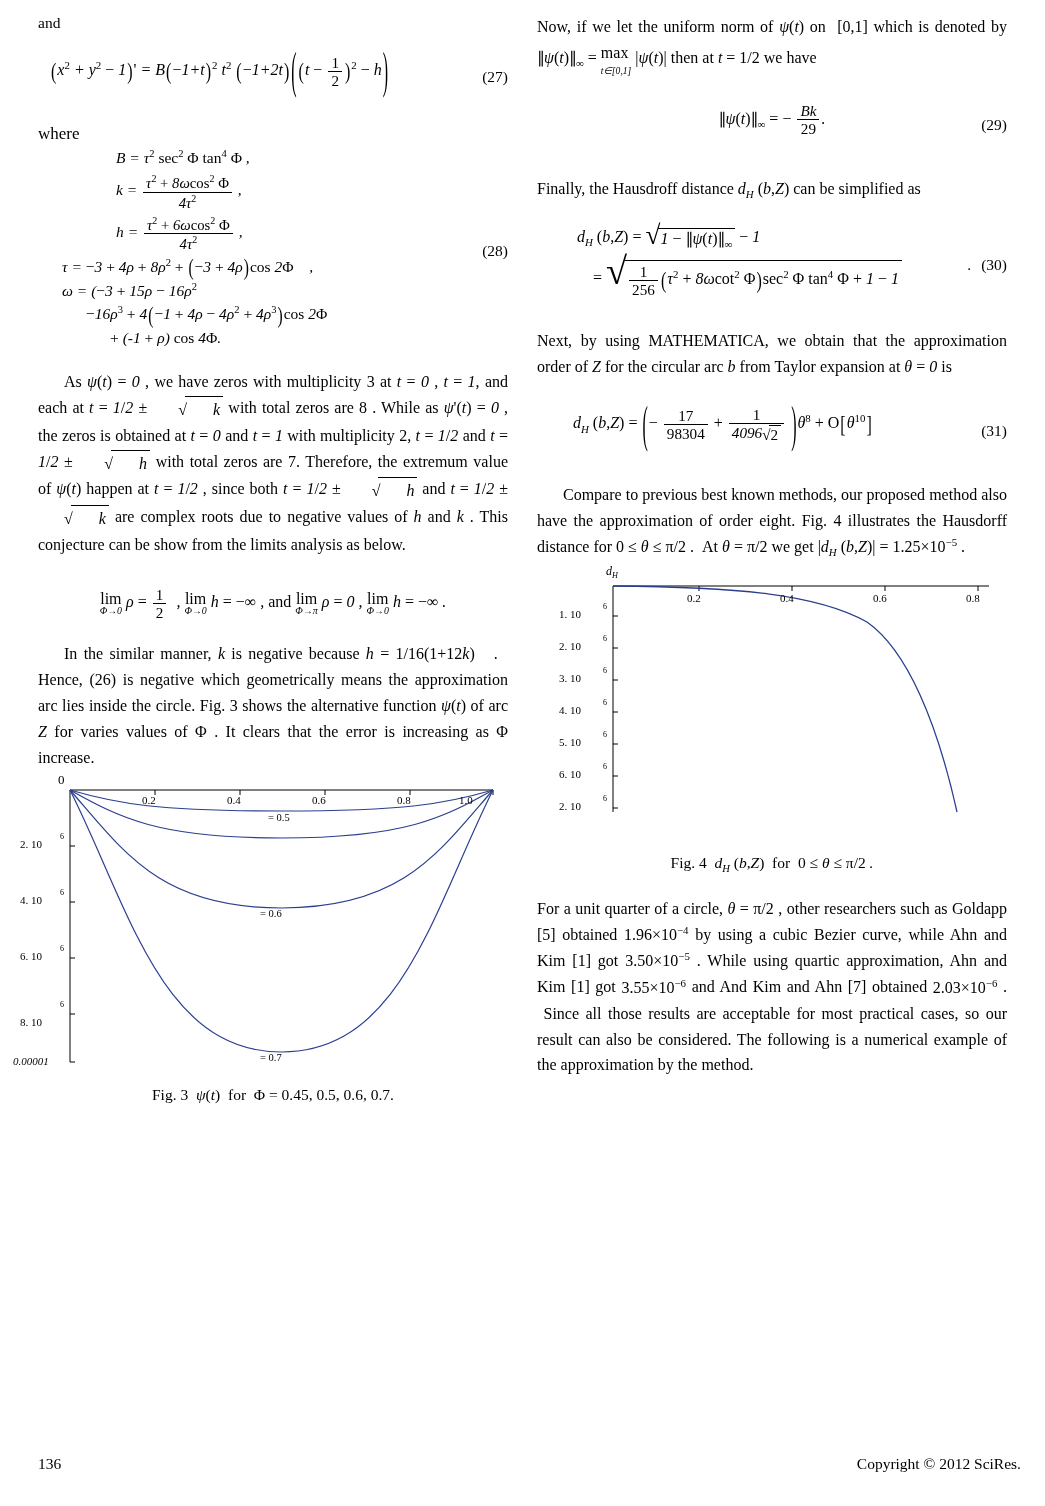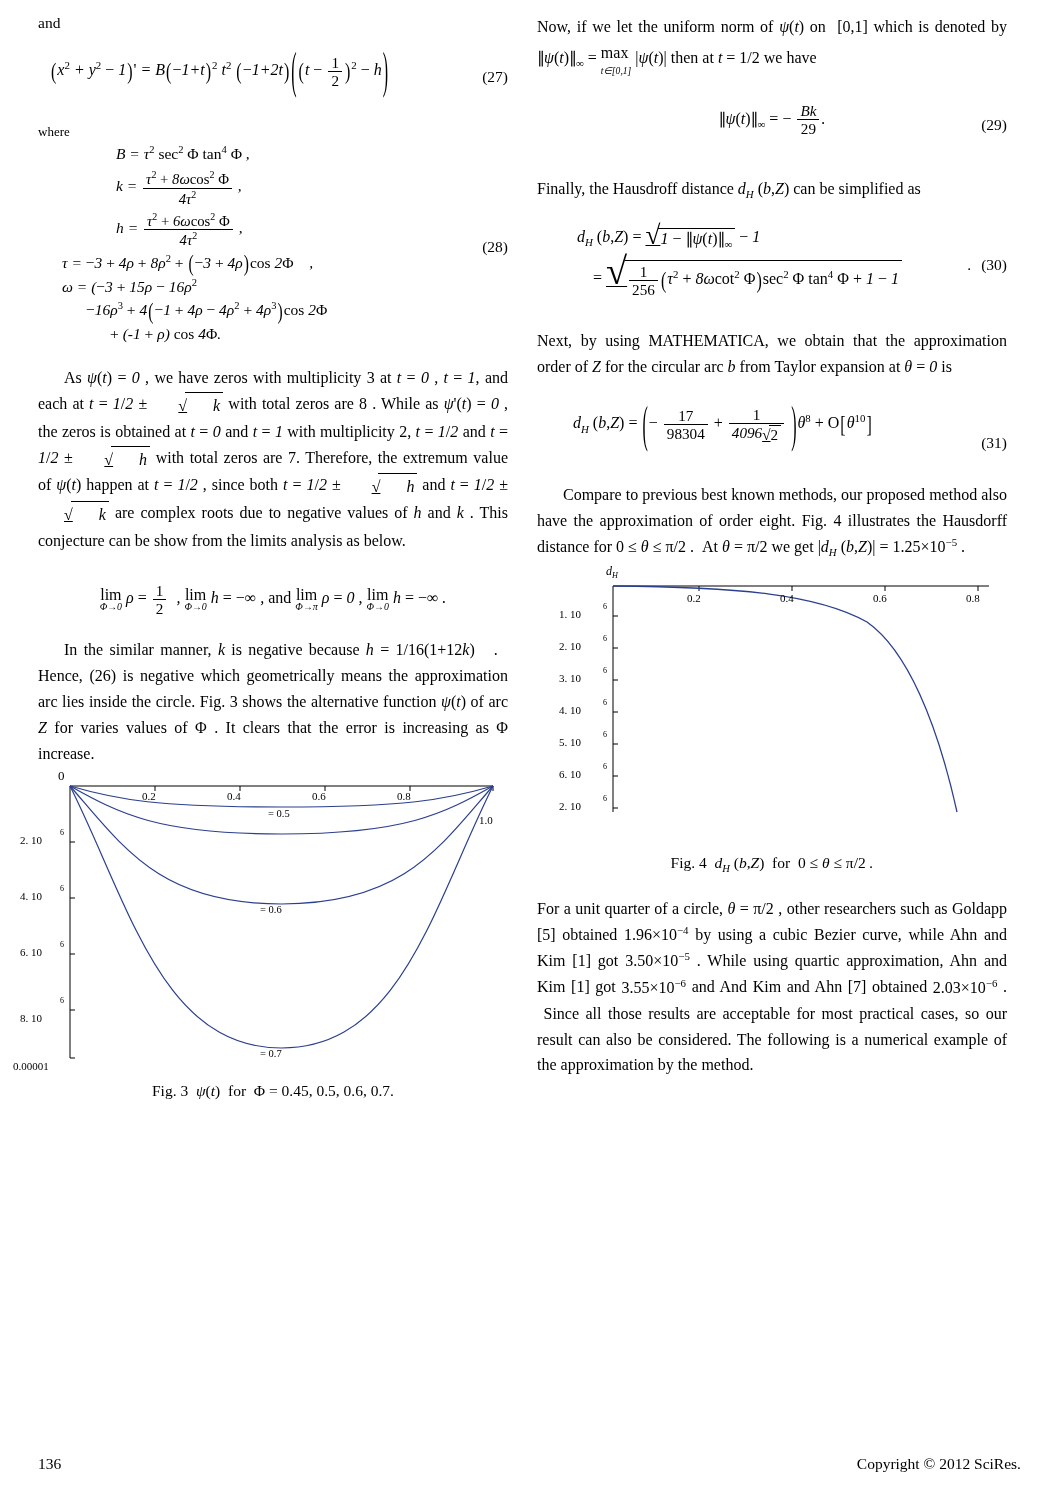--- a/index.html
+++ b/index.html
@@ -68,21 +68,20 @@
     font-style: normal;
     margin: 0 1px;
     vertical-align: middle;
   }
 
   
   .rad {
     display: inline-block;
     position: relative;
     vertical-align: middle;
-    text-decoration: underline;
   }
   .rad > .sign { font-style: normal; }
   .rad > .body {
     display: inline-block;
     border-top: 1px solid #000;
     padding: 0 3px 0 2px;
     margin-left: -2px;
   }
   .norm {
     font-style: normal;
@@ -157,21 +156,21 @@
     <div class="body" style="font-size:15.5px;">and</div>
 
     <div class="eqblock" style="margin-top:22px; height:56px;">
       <div class="mathline" style="font-size:16px; padding-left:12px;">
         <span class="bp15">(</span>x<span class="sup">2</span> + y<span class="sup">2</span> <span class="up">−</span> 1<span class="bp15">)</span><span class="up">'</span> = B<span class="bp15">(</span><span class="up">−</span>1+t<span class="bp15">)</span><span class="sup">2</span> t<span class="sup">2</span> <span class="bp15">(</span><span class="up">−</span>1+2t<span class="bp15">)</span><span class="bp2">(</span><span class="bp15">(</span>t <span class="up">−</span>
         <span class="frac"><span class="num up">1</span><span class="den up">2</span></span><span class="bp15">)</span><span class="sup">2</span> <span class="up">−</span> h<span class="bp2">)</span>
       </div>
       <span class="eqnum" style="top:14px;">(27)</span>
     </div>
 
-    <div class="body" style="font-size:13px; margin-top:14px;">where</div>
+    <div class="body" style="font-size:17px; margin-top:14px;">where</div>
 
     <div class="eqblock" style="margin-top:4px;">
       <div class="mathline" style="padding-left:78px; margin-bottom:6px;">
         B = <span>τ</span><span class="sup">2</span> <span class="up">sec</span><span class="sup">2</span> <span class="up">Φ</span> <span class="up">tan</span><span class="sup">4</span> <span class="up">Φ</span> ,
       </div>
       <div class="mathline" style="padding-left:78px; margin-bottom:4px;">
         k = <span class="frac"><span class="num">τ<span class="sup">2</span> <span class="up">+</span> 8ω<span class="up">cos</span><span class="sup">2</span> <span class="up">Φ</span></span><span class="den">4τ<span class="sup">2</span></span></span> ,
       </div>
       <div class="mathline" style="padding-left:78px; margin-bottom:4px;">
         h = <span class="frac"><span class="num">τ<span class="sup">2</span> <span class="up">+</span> 6ω<span class="up">cos</span><span class="sup">2</span> <span class="up">Φ</span></span><span class="den">4τ<span class="sup">2</span></span></span> ,
@@ -263,31 +262,31 @@
 
         <path d="M32,10 C 92,130 124,272 243.5,272 C 363,272 395,130 455,10" fill="none" stroke="#2b3f8f" stroke-width="1.2"></path>
       </svg>
 
       <span class="axlabel" style="left:20px; top:-8px; font-size:13px;">0</span>
 
       <span class="axlabel" style="left:104px; top:14px;">0.2</span>
       <span class="axlabel" style="left:189px; top:14px;">0.4</span>
       <span class="axlabel" style="left:274px; top:14px;">0.6</span>
       <span class="axlabel" style="left:359px; top:14px;">0.8</span>
-      <span class="axlabel" style="left:441px; top:14px;margin-top:24px;">1.0</span>
+      <span class="axlabel" style="left:421px; top:14px;">1.0</span>
 
       <span class="axlabel" style="left:-18px; top:58px;">2.  10</span>
       <span class="axlabel" style="left:22px; top:52px; font-size:8px;">6</span>
       <span class="axlabel" style="left:-18px; top:114px;">4.  10</span>
       <span class="axlabel" style="left:22px; top:108px; font-size:8px;">6</span>
       <span class="axlabel" style="left:-18px; top:170px;">6.  10</span>
       <span class="axlabel" style="left:22px; top:164px; font-size:8px;">6</span>
       <span class="axlabel" style="left:-18px; top:236px;">8.  10</span>
       <span class="axlabel" style="left:22px; top:220px; font-size:8px;">6</span>
-      <span class="axlabel" style="left:-25px; top:284px;">0.00001</span>
+      <span class="axlabel" style="left:-25px; top:275px;font-style:italic;">0.00001</span>
 
       <span class="curvelabel" style="left:230px; top:32px;">= 0.5</span>
       <span class="curvelabel" style="left:222px; top:128px;">= 0.6</span>
       <span class="curvelabel" style="left:222px; top:272px;">= 0.7</span>
     </div>
 
     <div class="fig-caption">
       <span>Fig. 3</span>
       <span class="mathline">&nbsp;ψ<span class="up">(</span>t<span class="up">)</span>&nbsp;</span>
       <span>for</span>
@@ -346,21 +345,21 @@
 
     <div class="eqblock" style="margin-top:26px; height:60px;">
       <div class="mathline" style="font-size:16px; padding-left:36px;">
         d<span class="subi">H</span> <span class="up">(</span>b<span class="up">,</span>Z<span class="up">)</span> <span class="up">=</span>
         <span class="bp2">(</span><span class="up">−</span>
         <span class="frac"><span class="num up">17</span><span class="den up">98304</span></span>
         <span class="up">+</span>
         <span class="frac"><span class="num up">1</span><span class="den">4096<span class="rad"><span class="sign">√</span><span class="body up">2</span></span></span></span>
         <span class="bp2">)</span>θ<span class="sup">8</span> <span class="up">+ O</span><span class="bp15">[</span>θ<span class="sup">10</span><span class="bp15">]</span>
       </div>
-      <span class="eqnum" style="top:28px;">(31)</span>
+      <span class="eqnum" style="top:16px;">(31)</span>
     </div>
 
     <p class="body indent" style="margin-top:16px;">
       Compare to previous best known methods, our proposed
       method also have the approximation of order eight. Fig. 4
       illustrates the Hausdorff distance for <span class="mathline"><span class="up">0 ≤</span> θ <span class="up">≤ π/2</span></span> . &nbsp;At
       <span class="mathline">θ <span class="up">= π/2</span></span> we get <span class="mathline"><span class="up">|</span>d<span class="subi">H</span> <span class="up">(</span>b<span class="up">,</span>Z<span class="up">)|</span> <span class="up">= 1.25×10</span><span class="sup">−5</span></span> .
     </p>
 
     <div class="fig4-wrap">

